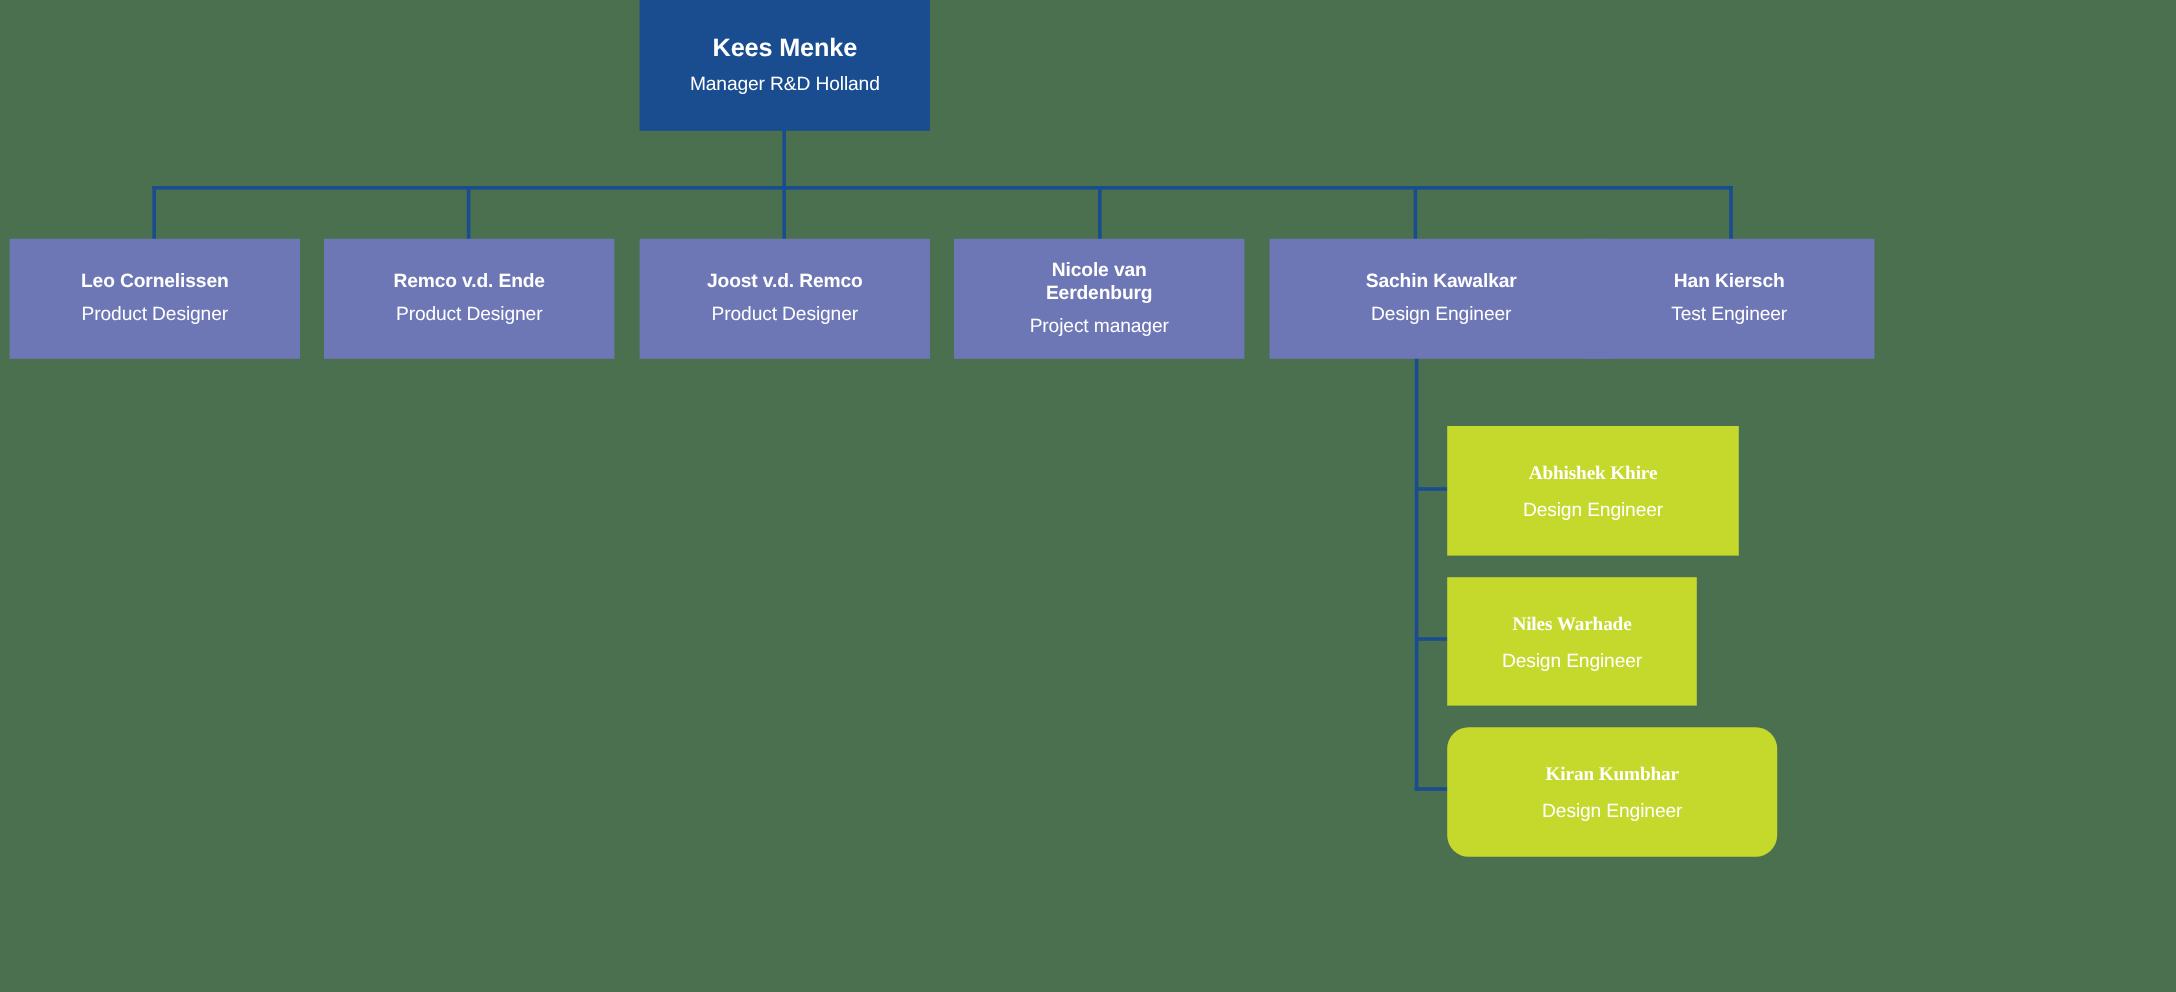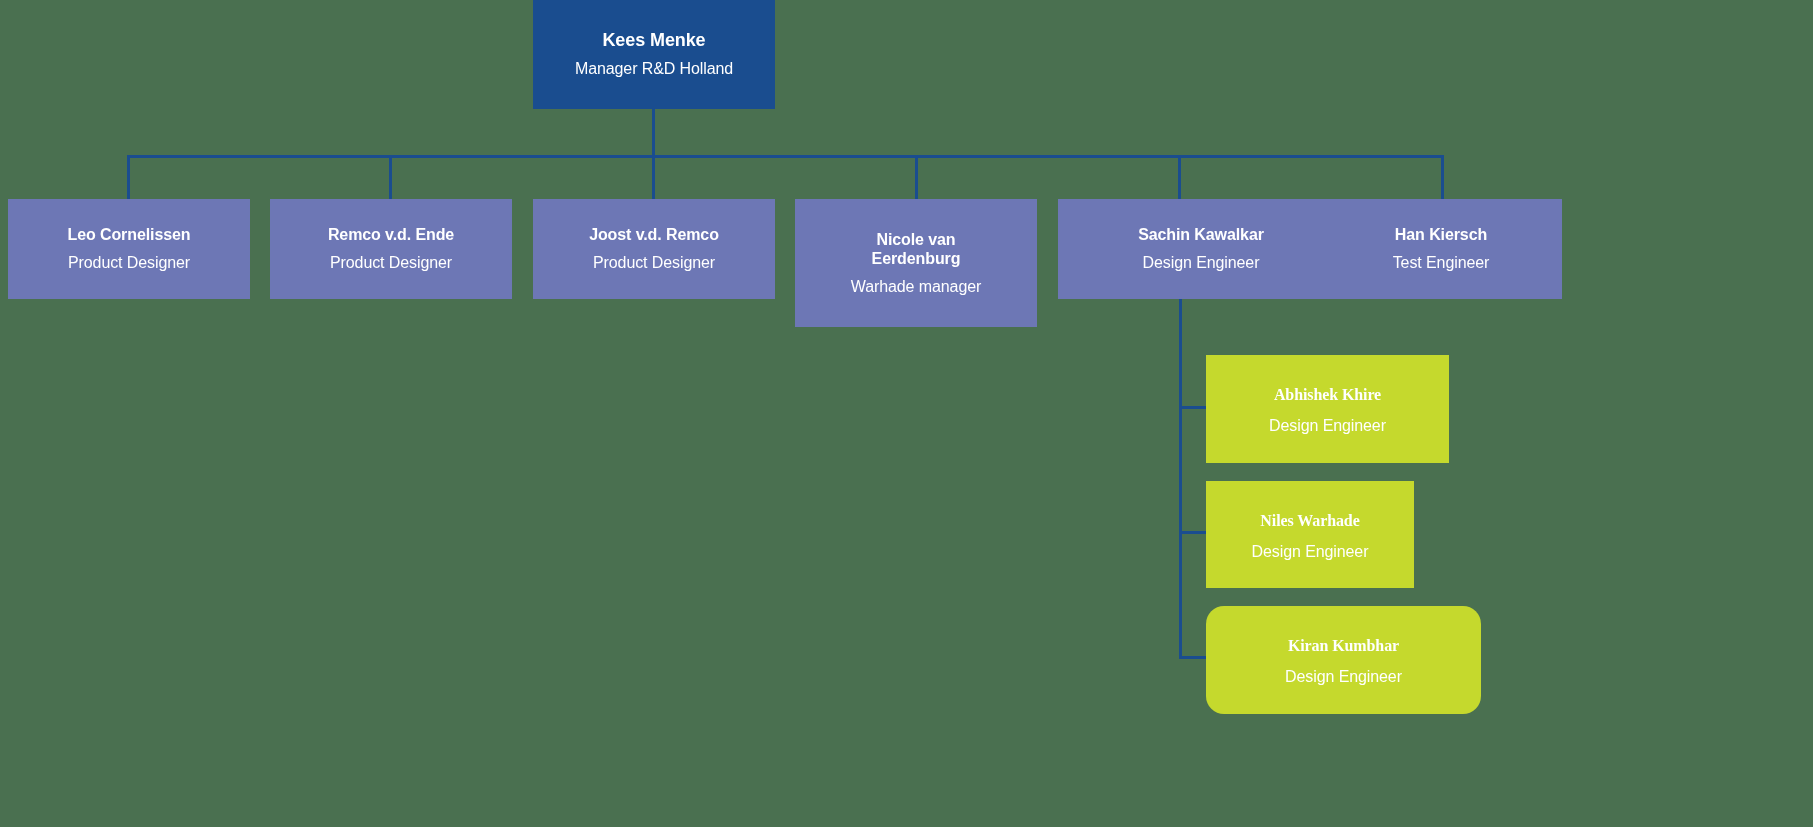--- a/index.html
+++ b/index.html
@@ -48,21 +48,21 @@
   .node .title {
     font-weight: normal;
     line-height: 1.22;
     letter-spacing: -0.1px;
   }
 
   
   .node.root {
     background: #1a4d8f;
   }
-  .node.root .name { font-size: 18px; margin-bottom: 7px; }
+  .node.root .name { font-size: 21px; margin-bottom: 7px; }
   .node.root .title { font-size: 16px; }
 
   
   .node.manager {
     background: #6d77b5;
   }
   .node.manager .name { font-size: 16px; margin-bottom: 8px; }
   .node.manager .title { font-size: 16px; }
 
   
@@ -103,23 +103,23 @@
   <div class="node manager" style="left:270px; top:199px; width:242px; height:100px;">
     <div class="name">Remco v.d. Ende</div>
     <div class="title">Product Designer</div>
   </div>
 
   <div class="node manager" style="left:533px; top:199px; width:242px; height:100px;">
     <div class="name">Joost v.d. Remco</div>
     <div class="title">Product Designer</div>
   </div>
 
-  <div class="node manager" style="left:795px; top:199px; width:242px; height:128px;">
+  <div class="node manager" style="left:795px; top:199px; width:242px; height:100px;">
     <div class="name" style="max-width:130px;">Nicole van Eerdenburg</div>
-    <div class="title">Warhade manager</div>
+    <div class="title">Project manager</div>
   </div>
 
   <div class="node manager" style="left:1058px; top:199px; width:286px; height:100px;text-align:center;">
     <div class="name">Sachin Kawalkar</div>
     <div class="title">Design Engineer</div>
   </div>
 
   <div class="node manager" style="left:1320px; top:199px; width:242px; height:100px;">
     <div class="name">Han Kiersch</div>
     <div class="title">Test  Engineer</div>

